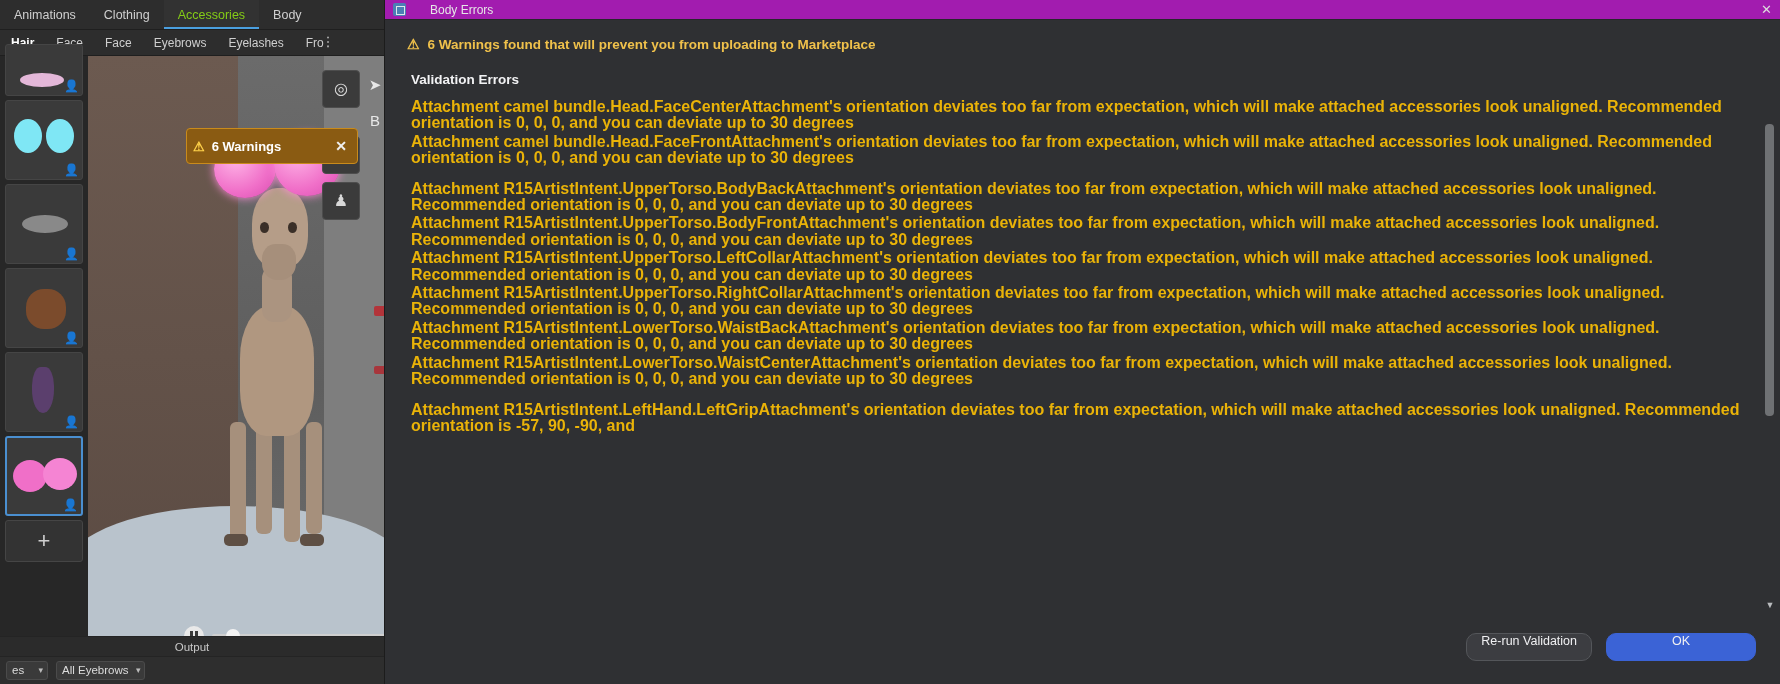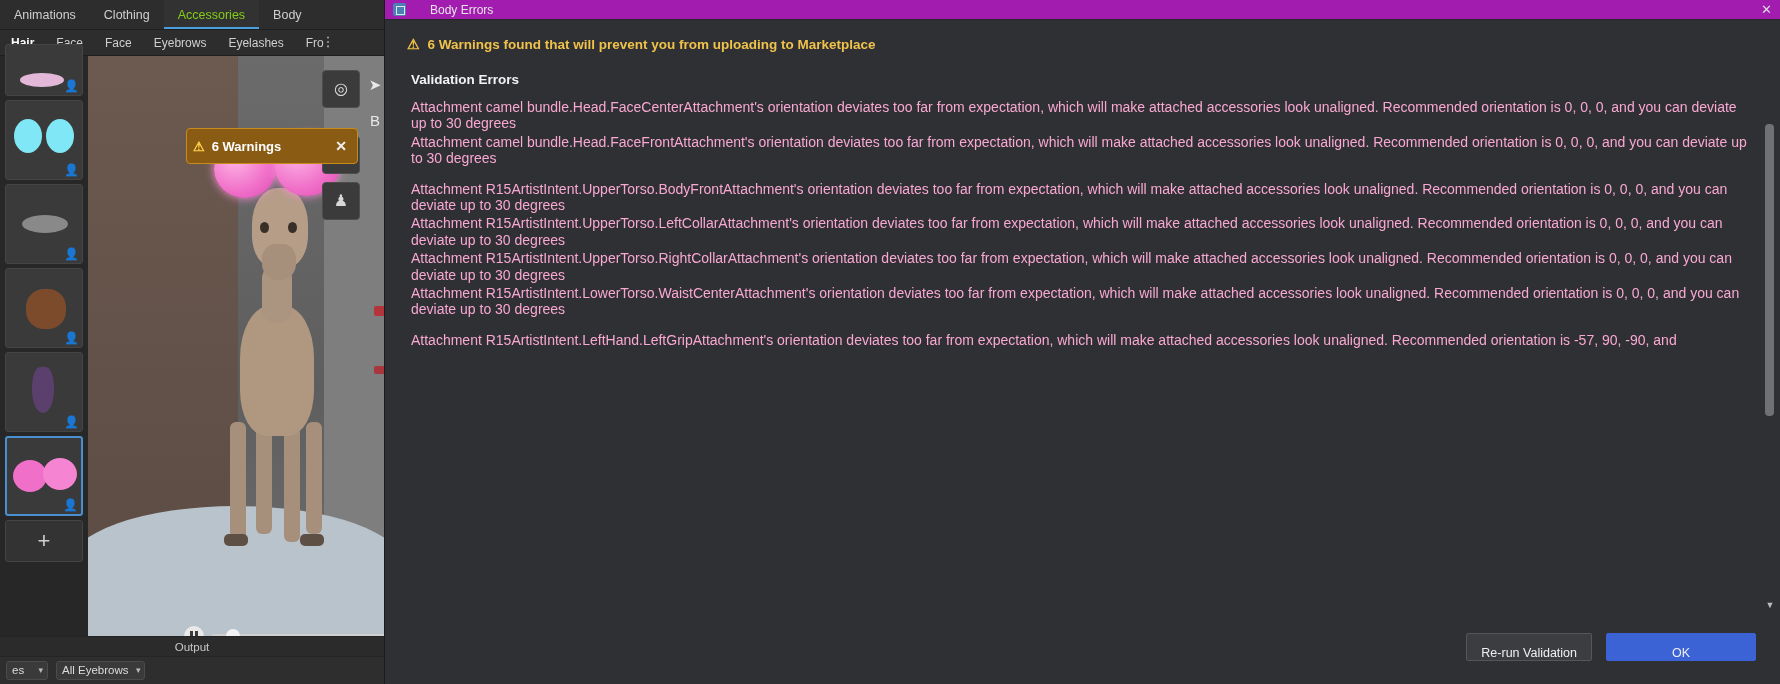--- a/index.html
+++ b/index.html
@@ -184,43 +184,43 @@
   }
   .warn-head .tri { color: #f0c14b; font-size: 14px; }
 
   .err-body {
     flex: 1; overflow: hidden; position: relative;
     padding: 14px 26px 4px 26px; color: #e8e8ea;
   }
   .err-title { font-size: 13.5px; font-weight: bold; margin: 0 0 12px 0; color: #f2f2f4; }
   .err-group { margin-bottom: 14px; }
   .err-line {
-    font-size: 14px; line-height: 16.4px; margin-bottom: 2px; color: #f9a8d4;
+    font-size: 16px; line-height: 16.4px; margin-bottom: 2px; color: #eab308; font-weight: bold;
   }
 
   .scrollbar {
     position: absolute; right: 6px; top: 66px; width: 9px; bottom: 118px;
     background: #2f3033;
   }
   .scrollbar .thumb-v {
     position: absolute; left: 0; top: 0; width: 9px; height: 292px;
     background: #6f7174; border-radius: 4px;
   }
   .scroll-arrow {
     position: absolute; right: 4px; width: 12px; text-align: center;
     color: #b9bbbe; font-size: 9px;
   }
 
   .dialog-footer {
     height: 66px; display: flex; align-items: center; justify-content: flex-end;
     gap: 14px; padding: 0 24px 8px 0;
   }
   .btn {
-    height: 28px; border-radius: 2px; font-size: 12.5px; color: #f0f0f2;
-    display: flex; align-items: flex-end; justify-content: center;
+    height: 28px; border-radius: 10px; font-size: 12.5px; color: #f0f0f2;
+    display: flex; align-items: flex-start; justify-content: center;
     padding: 0 14px;
   }
   .btn-secondary { background: #3c3d41; border: 1px solid #54565a; }
   .btn-primary { background: #3b63d6; border: 1px solid #3b63d6; min-width: 150px; }
 </style>
 </head>
 <body>
 
 <div id="root">
 
@@ -341,23 +341,25 @@
 
     <div class="err-body">
       <div class="err-title">Validation Errors</div>
 
       <div class="err-group">
         <div class="err-line">Attachment camel bundle.Head.FaceCenterAttachment's orientation deviates too far from expectation, which will make attached accessories look unaligned. Recommended orientation is 0, 0, 0, and you can deviate up to 30 degrees</div>
         <div class="err-line">Attachment camel bundle.Head.FaceFrontAttachment's orientation deviates too far from expectation, which will make attached accessories look unaligned. Recommended orientation is 0, 0, 0, and you can deviate up to 30 degrees</div>
       </div>
 
       <div class="err-group">
+        <div class="err-line">Attachment R15ArtistIntent.UpperTorso.BodyBackAttachment's orientation deviates too far from expectation, which will make attached accessories look unaligned. Recommended orientation is 0, 0, 0, and you can deviate up to 30 degrees</div>
         <div class="err-line">Attachment R15ArtistIntent.UpperTorso.BodyFrontAttachment's orientation deviates too far from expectation, which will make attached accessories look unaligned. Recommended orientation is 0, 0, 0, and you can deviate up to 30 degrees</div>
         <div class="err-line">Attachment R15ArtistIntent.UpperTorso.LeftCollarAttachment's orientation deviates too far from expectation, which will make attached accessories look unaligned. Recommended orientation is 0, 0, 0, and you can deviate up to 30 degrees</div>
         <div class="err-line">Attachment R15ArtistIntent.UpperTorso.RightCollarAttachment's orientation deviates too far from expectation, which will make attached accessories look unaligned. Recommended orientation is 0, 0, 0, and you can deviate up to 30 degrees</div>
+        <div class="err-line">Attachment R15ArtistIntent.LowerTorso.WaistBackAttachment's orientation deviates too far from expectation, which will make attached accessories look unaligned. Recommended orientation is 0, 0, 0, and you can deviate up to 30 degrees</div>
         <div class="err-line">Attachment R15ArtistIntent.LowerTorso.WaistCenterAttachment's orientation deviates too far from expectation, which will make attached accessories look unaligned. Recommended orientation is 0, 0, 0, and you can deviate up to 30 degrees</div>
       </div>
 
       <div class="err-group">
         <div class="err-line">Attachment R15ArtistIntent.LeftHand.LeftGripAttachment's orientation deviates too far from expectation, which will make attached accessories look unaligned. Recommended orientation is -57, 90, -90, and</div>
       </div>
 
       <div class="scroll-arrow" style="top:64px;">▲</div>
       <div class="scrollbar">
         <div class="thumb-v"></div>

